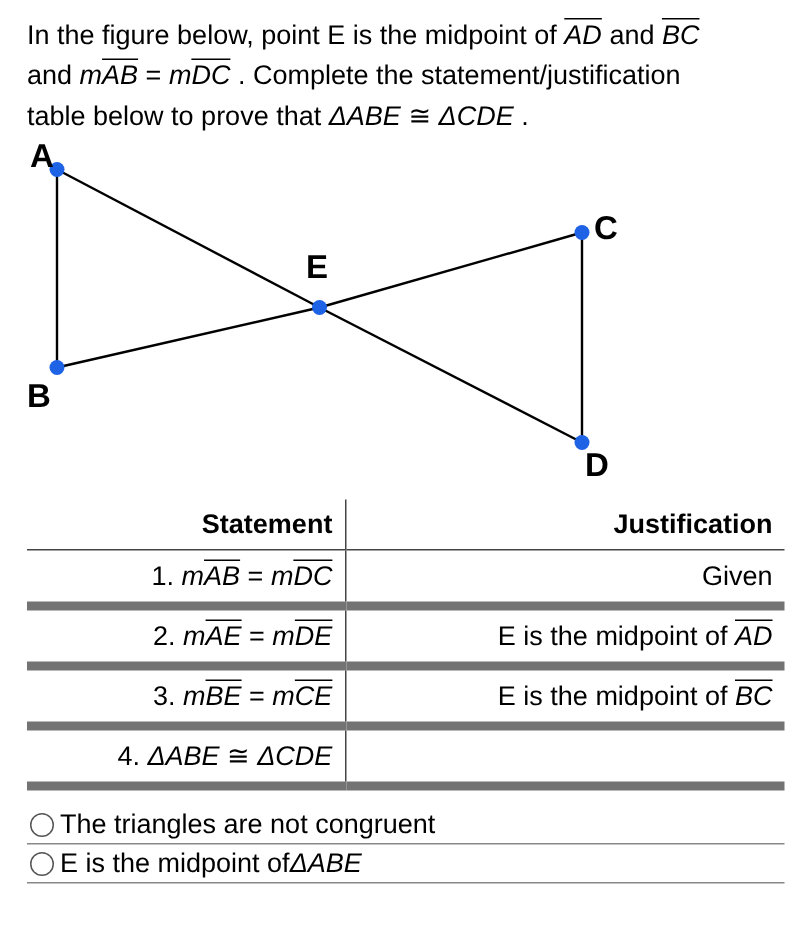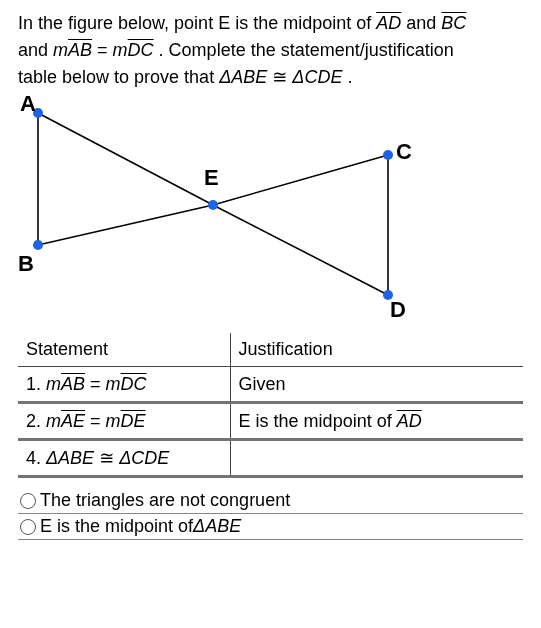--- a/index.html
+++ b/index.html
@@ -35,30 +35,31 @@
     font-size: 22px;
     font-weight: bold;
     color: #000;
   }
   .proof-table {
     width: 100%;
     border-collapse: collapse;
     font-size: 18px;
   }
   .proof-table th {
-    text-align: left;
-    font-weight: normal;
+    text-align: right;
+    font-weight: bold;
     padding: 6px 8px;
     border-bottom: 1.5px solid #444;
   }
   .proof-table td {
     padding: 4px 8px;
-    border-bottom: 3px solid #737373;
+    border-bottom: 6px solid #737373;
     vertical-align: middle;
     height: 26px;
+    text-align: right;
   }
   .proof-table th:nth-child(2),
   .proof-table td:nth-child(2) {
     border-left: 1.5px solid #444;
     margin-left: 24px;
   }
   .proof-table td.no-content { color:#000; }
   .options {
     margin-top: 10px;
   }
@@ -153,20 +154,32 @@
           <span> = </span>
           <span class="math-i">m</span><span class="seg-over math-i">DE</span>
         </td>
         <td>
           <span>E is the midpoint of </span>
           <span class="seg-over math-i">AD</span>
         </td>
       </tr>
       <tr>
         <td>
+          <span>3. </span>
+          <span class="math-i">m</span><span class="seg-over math-i">BE</span>
+          <span> = </span>
+          <span class="math-i">m</span><span class="seg-over math-i">CE</span>
+        </td>
+        <td>
+          <span>E is the midpoint of </span>
+          <span class="seg-over math-i">BC</span>
+        </td>
+      </tr>
+      <tr>
+        <td>
           <span>4. </span>
           <span class="math-i">ΔABE</span>
           <span> ≅ </span>
           <span class="math-i">ΔCDE</span>
         </td>
         <td class="no-content"></td>
       </tr>
     </tbody>
   </table>
 

